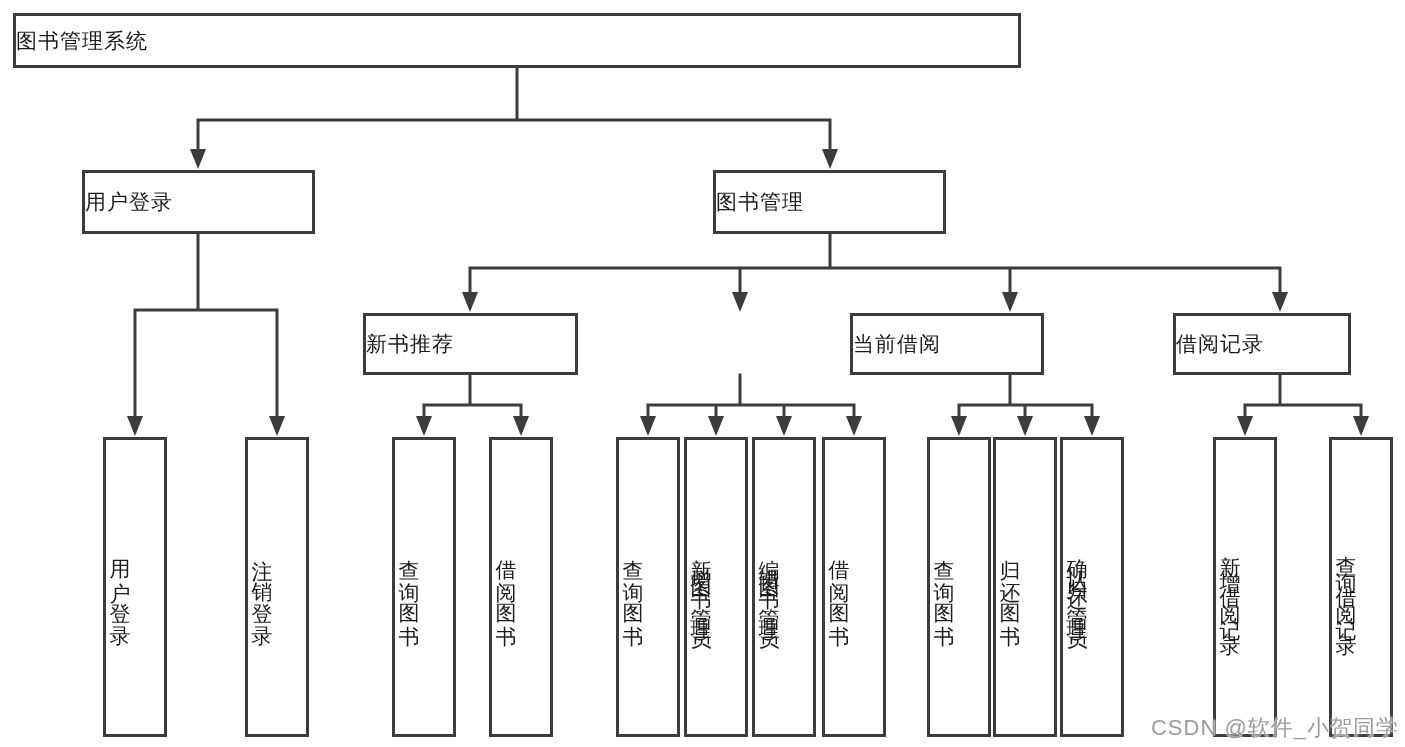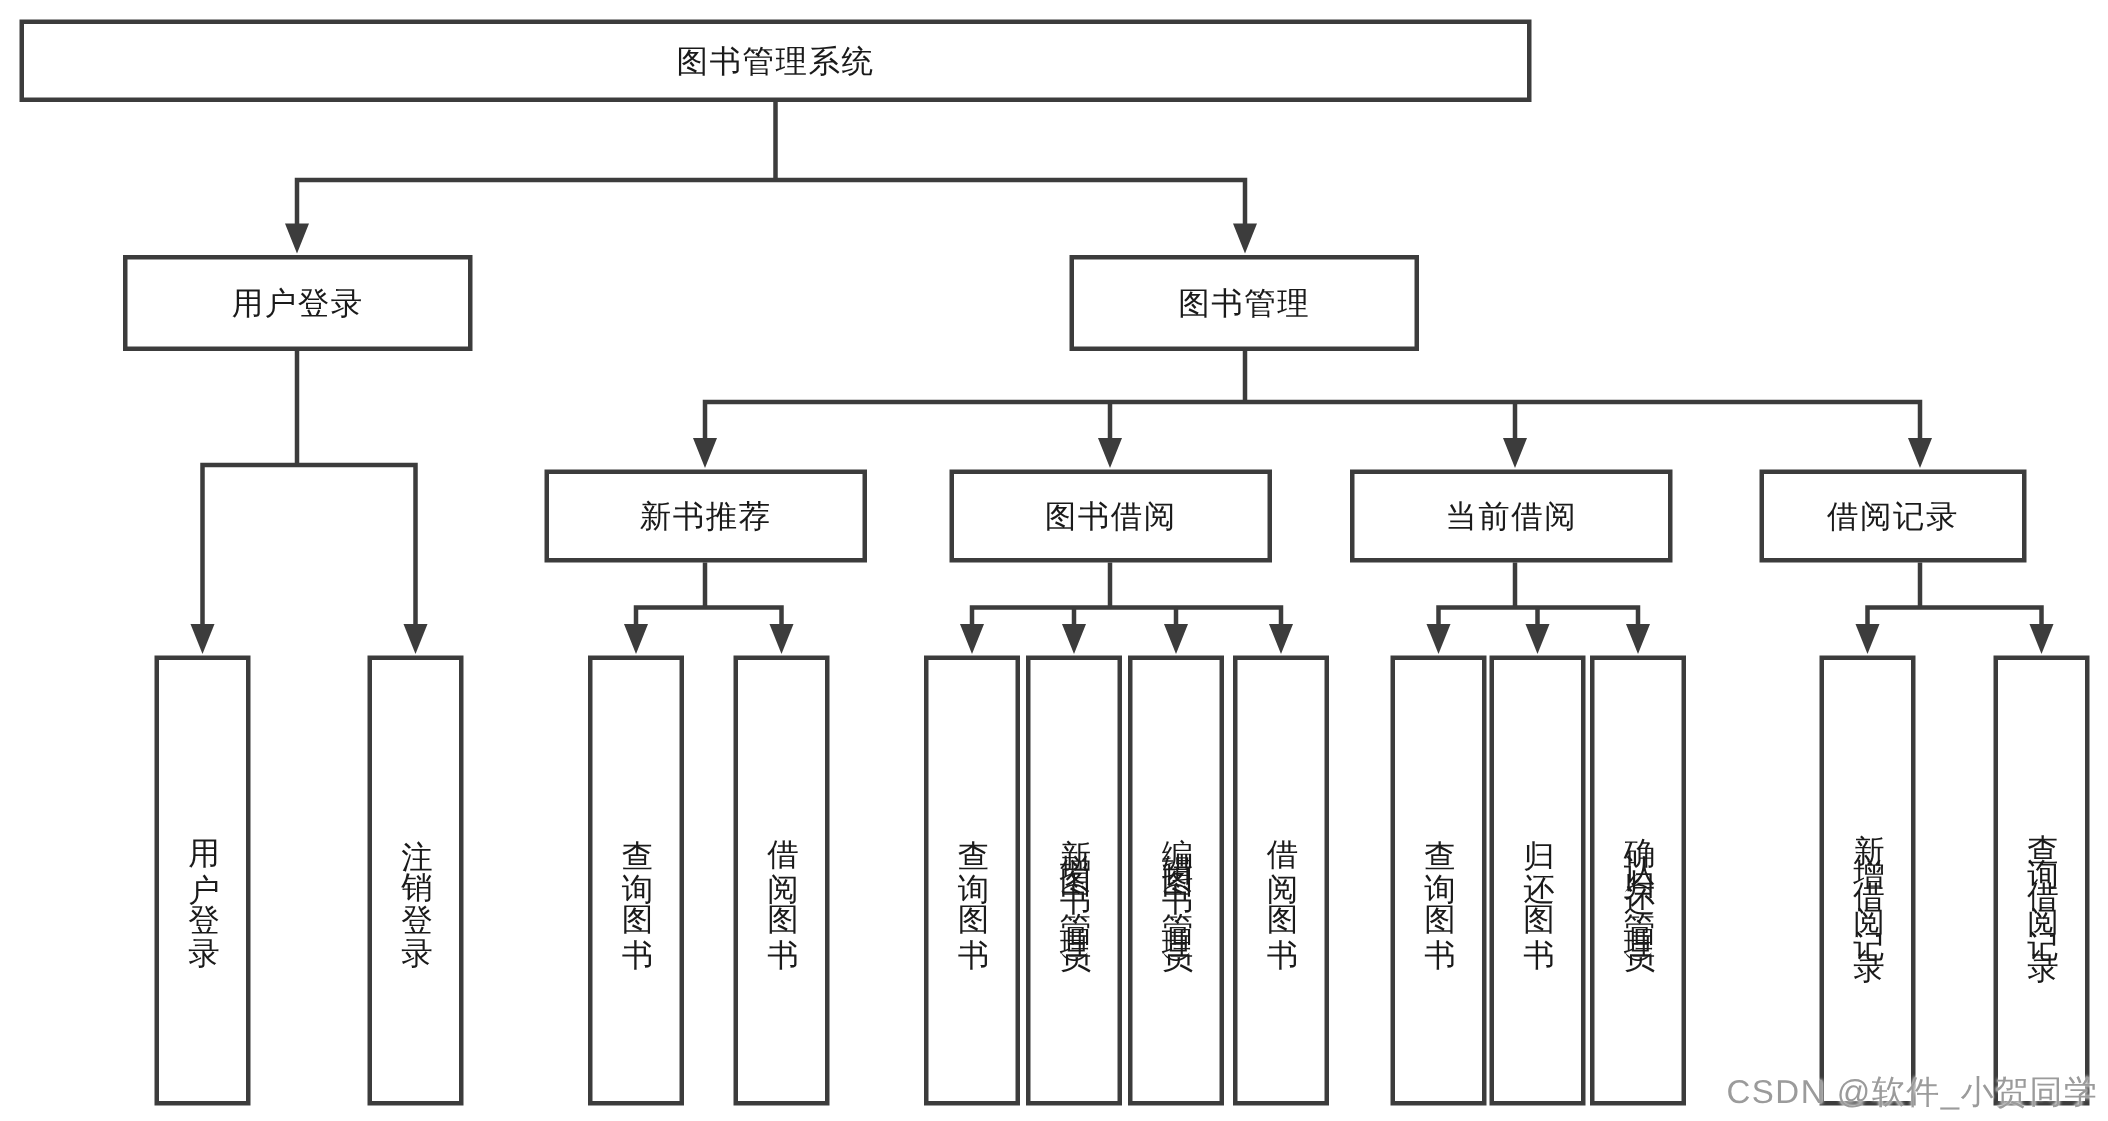--- a/index.html
+++ b/index.html
@@ -9,21 +9,21 @@
     background:#ffffff;
     font-family:"Liberation Sans", sans-serif;
     overflow:hidden;
   }
   #connectors{position:absolute;left:0;top:0;width:1405px;height:747px;}
   .node{
     position:absolute;
     background:#ffffff;
     border:3px solid #3c3c3c;
     box-sizing:border-box;
-    display:flex;align-items:center;justify-content:center;
+    display:flex;align-items:center;
     color:#1a1a1a;
   }
   .hlabel{font-size:21px;letter-spacing:1px;white-space:nowrap;}
   .leaf{width:64px;height:300px;}
   .vlabel{
     writing-mode:vertical-rl;
     text-orientation:mixed;
     font-size:21px;
     white-space:nowrap;
   }
@@ -90,24 +90,21 @@
   <div class="node" style="left:82px;top:170px;width:233px;height:64px;">
     <span class="hlabel">用户登录</span>
   </div>
   <div class="node" style="left:713px;top:170px;width:233px;height:64px;">
     <span class="hlabel">图书管理</span>
   </div>
 
   <div class="node" style="left:363px;top:313px;width:215px;height:62px;">
     <span class="hlabel">新书推荐</span>
   </div>
-  <div class="node" style="left:633px;top:313px;width:215px;height:62px;">
-    <span class="hlabel">图书借阅</span>
-  </div>
-  <div class="node" style="left:900px;top:313px;width:215px;height:62px;">
+  <div class="node" style="left:850px;top:313px;width:194px;height:62px;">
     <span class="hlabel">当前借阅</span>
   </div>
   <div class="node" style="left:1173px;top:313px;width:178px;height:62px;">
     <span class="hlabel">借阅记录</span>
   </div>
 
   <div class="node leaf" style="left:103px;top:437px;">
     <span class="vlabel" style="letter-spacing: 22px;">用户登录</span>
   </div>
   <div class="node leaf" style="left:245px;top:437px;">

